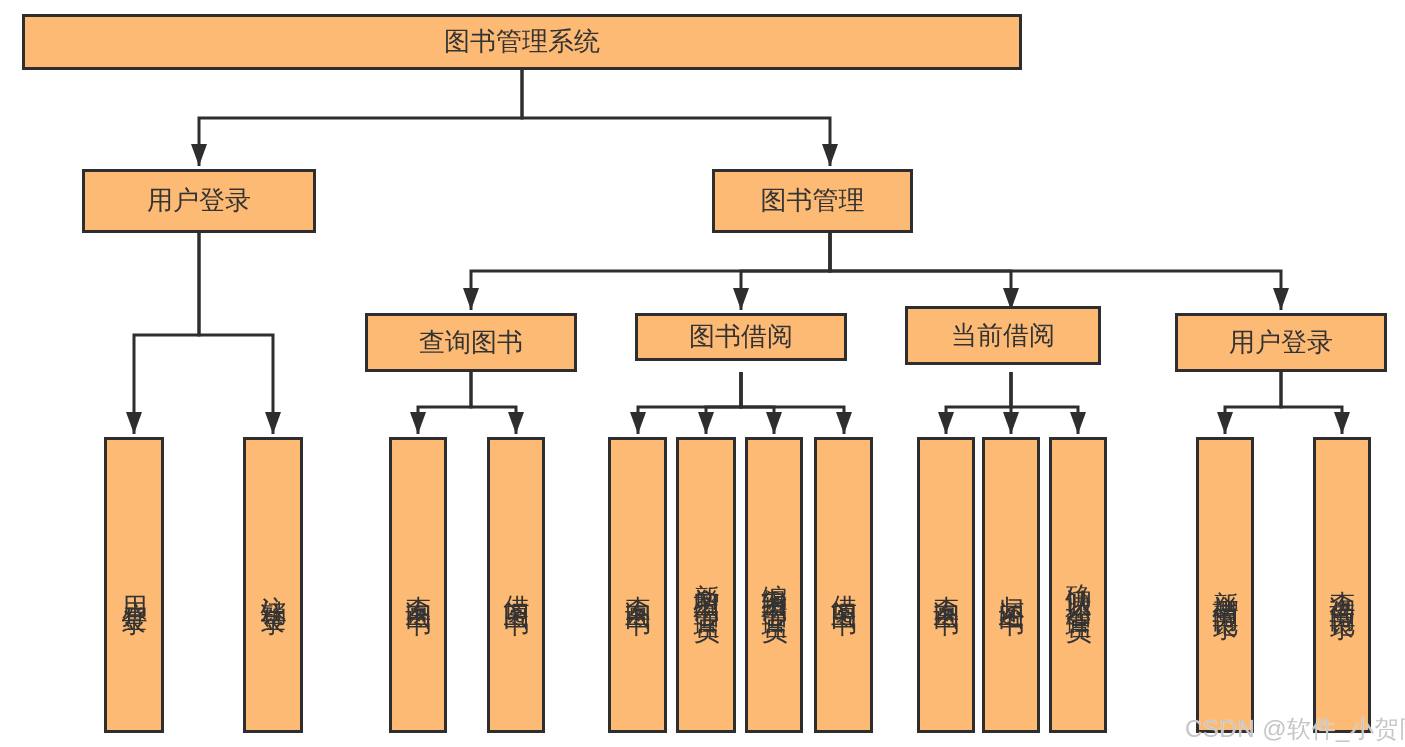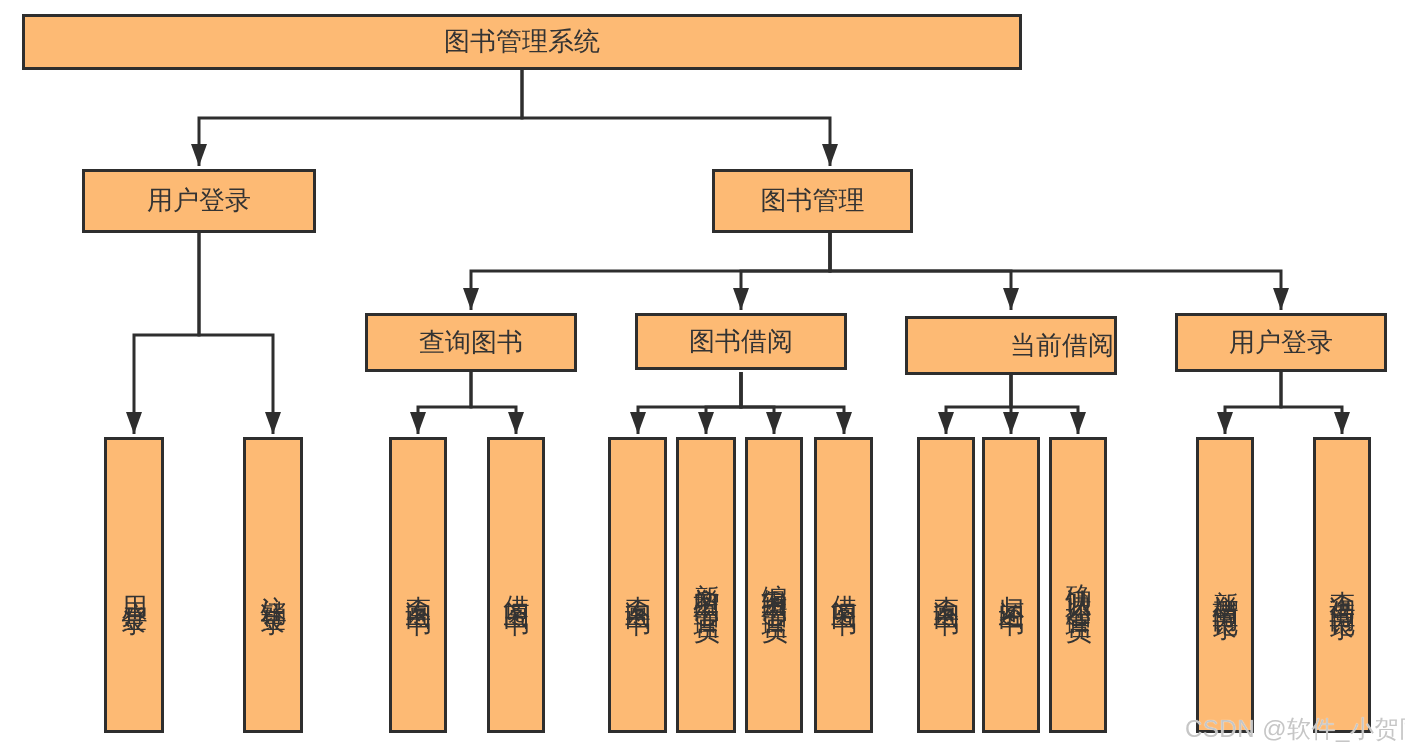--- a/index.html
+++ b/index.html
@@ -77,24 +77,24 @@
   <div class="box" style="left:82px;top:169px;width:234px;height:64px;">
     <span class="hlabel">用户登录</span>
   </div>
   <div class="box" style="left:712px;top:169px;width:201px;height:64px;">
     <span class="hlabel">图书管理</span>
   </div>
 
   <div class="box" style="left:365px;top:313px;width:212px;height:59px;">
     <span class="hlabel">查询图书</span>
   </div>
-  <div class="box" style="left:635px;top:313px;width:212px;height:57px;">
+  <div class="box" style="left:635px;top:313px;width:212px;height:48px;">
     <span class="hlabel">图书借阅</span>
   </div>
-  <div class="box" style="left:905px;top:316px;width:212px;height:59px;justify-content:flex-end;">
+  <div class="box" style="left:905px;top:306px;width:196px;height:59px;">
     <span class="hlabel">当前借阅</span>
   </div>
   <div class="box" style="left:1175px;top:313px;width:212px;height:59px;">
     <span class="hlabel">用户登录</span>
   </div>
 
   <div class="box" style="left:104px;top:437px;width:60px;height:296px;">
     <span class="vlabel">用户登录</span>
   </div>
   <div class="box" style="left:243px;top:437px;width:60px;height:296px;">

